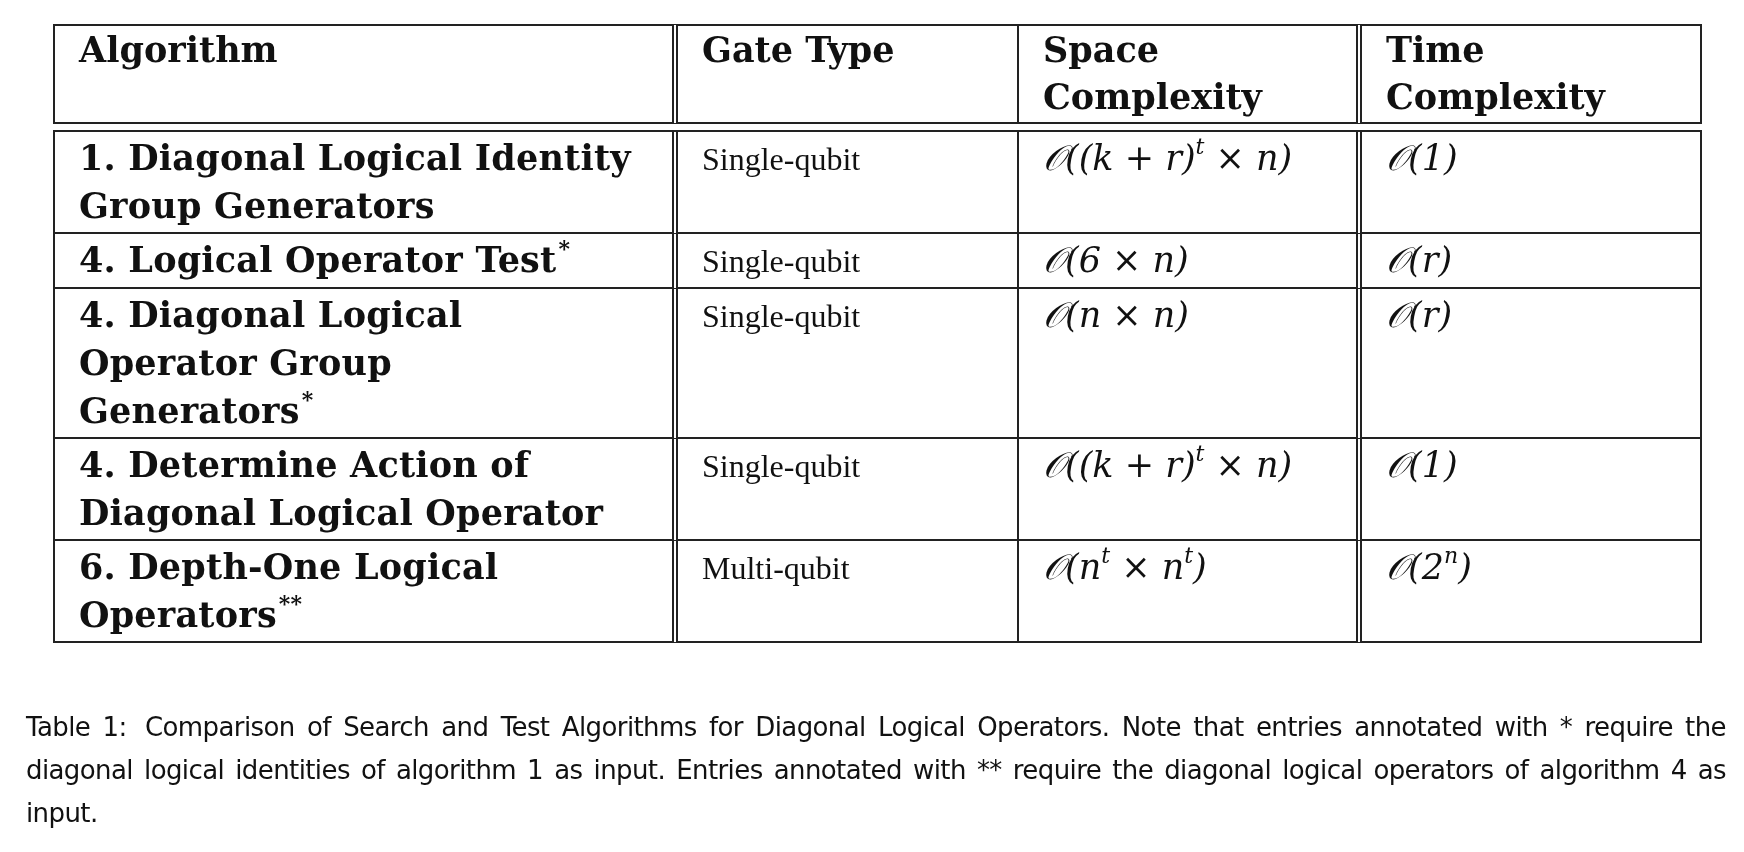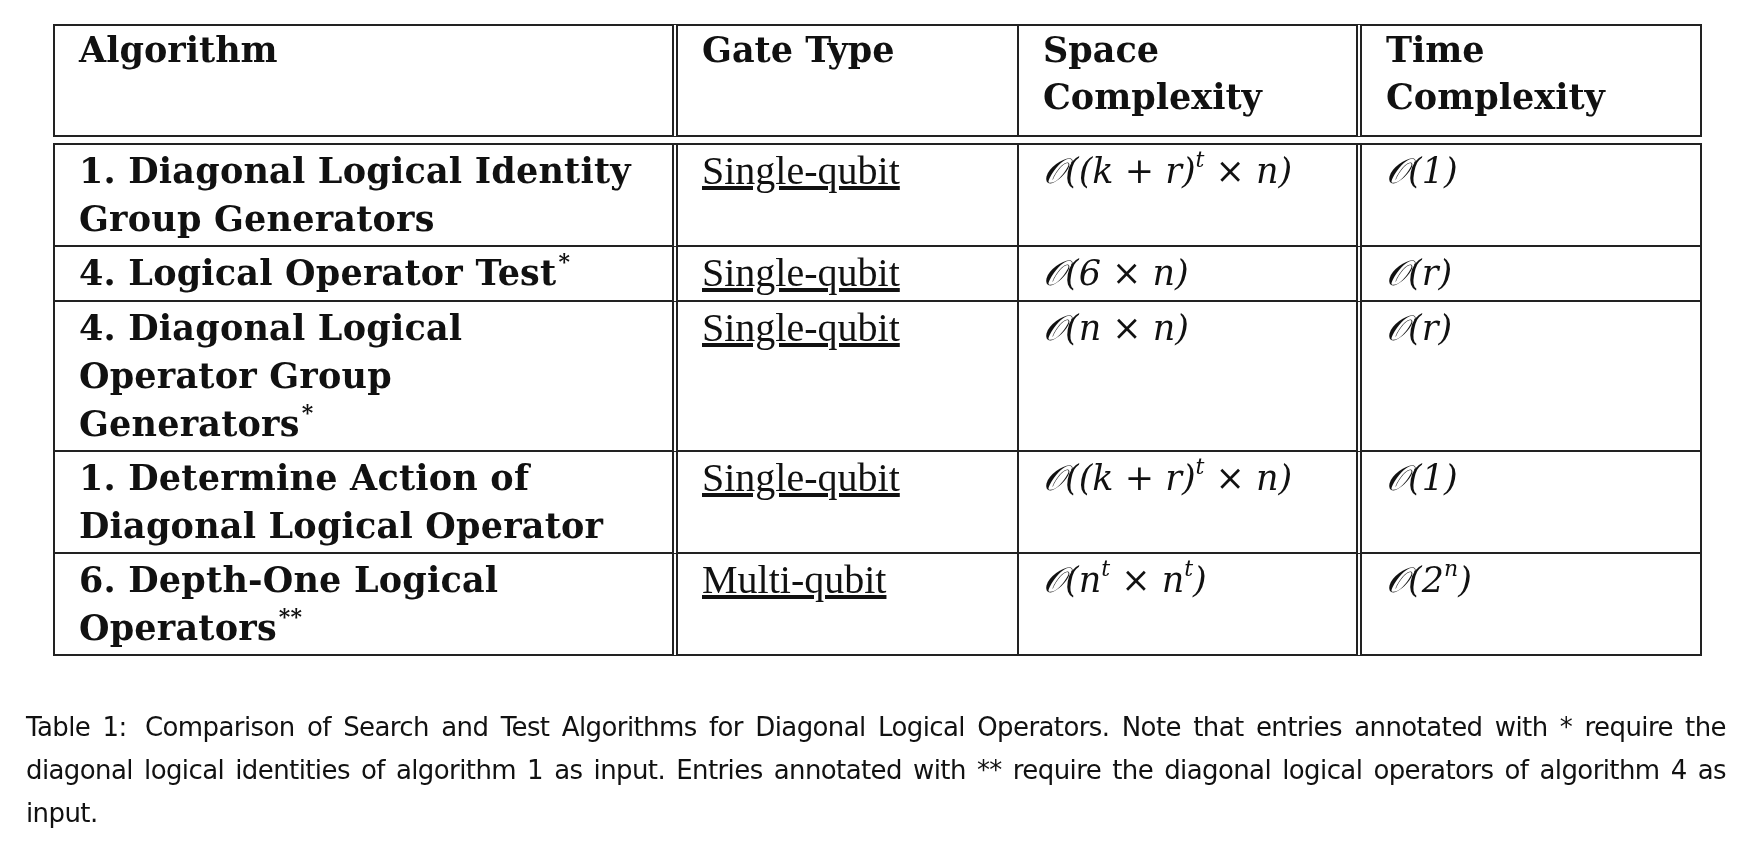--- a/index.html
+++ b/index.html
@@ -33,21 +33,21 @@
       vertical-align: top;
       text-align: left;
       padding: 2px 10px 2px 24px;
       border-bottom: 2px solid #222;
       font-weight: normal;
     }
     table.cmp th {
       font-weight: bold;
       font-family: "DejaVu Serif", "Liberation Serif", serif;
       padding-top: 0px;
-      padding-bottom: 15px;
+      padding-bottom: 2px;
       line-height: 47px;
     }
     table.cmp tr.head th {
       border-top: 2px solid #222;
       height: 93px;
     }
     table.cmp tr.spacer td {
       height: 6px;
       padding: 0;
       border-bottom: 2px solid #222;
@@ -73,22 +73,21 @@
       font-style: italic;
       white-space: nowrap;
     }
     .math sup {
       font-size: 22px;
       line-height: 0;
       vertical-align: 16px;
     }
     .plain {
       font-family: "Liberation Serif", "DejaVu Serif", serif;
-      font-size: 40px;
-      text-decoration: underline;
+      font-size: 32px;
     }
     .caption {
       position: absolute;
       left: 26px;
       top: 706px;
       width: 1700px;
       font-family: "DejaVu Sans", "Liberation Sans", sans-serif;
       font-size: 26px;
       line-height: 43px;
       text-align: justify;
@@ -145,21 +144,21 @@
       <td class="c-alg">
         <span class="alg-text"><span>4.  Diagonal Logical</span><br><span>Operator Group</span><br><span>Generators</span><sup>*</sup></span>
       </td>
       <td class="c-gate"><span class="plain">Single-qubit</span></td>
       <td class="c-space"><span class="math">𝒪(n × n)</span></td>
       <td class="c-time"><span class="math">𝒪(r)</span></td>
     </tr>
 
     <tr>
       <td class="c-alg">
-        <span class="alg-text"><span>1.  Determine Action of</span><br><span>Diagonal Logical Operator</span></span>
+        <span class="alg-text"><span>4.  Determine Action of</span><br><span>Diagonal Logical Operator</span></span>
       </td>
       <td class="c-gate"><span class="plain">Single-qubit</span></td>
       <td class="c-space"><span class="math"><span>𝒪((k + r)</span><sup>t</sup><span> × n)</span></span></td>
       <td class="c-time"><span class="math">𝒪(1)</span></td>
     </tr>
 
     <tr>
       <td class="c-alg">
         <span class="alg-text"><span>6.  Depth-One Logical</span><br><span>Operators</span><sup>**</sup></span>
       </td>

